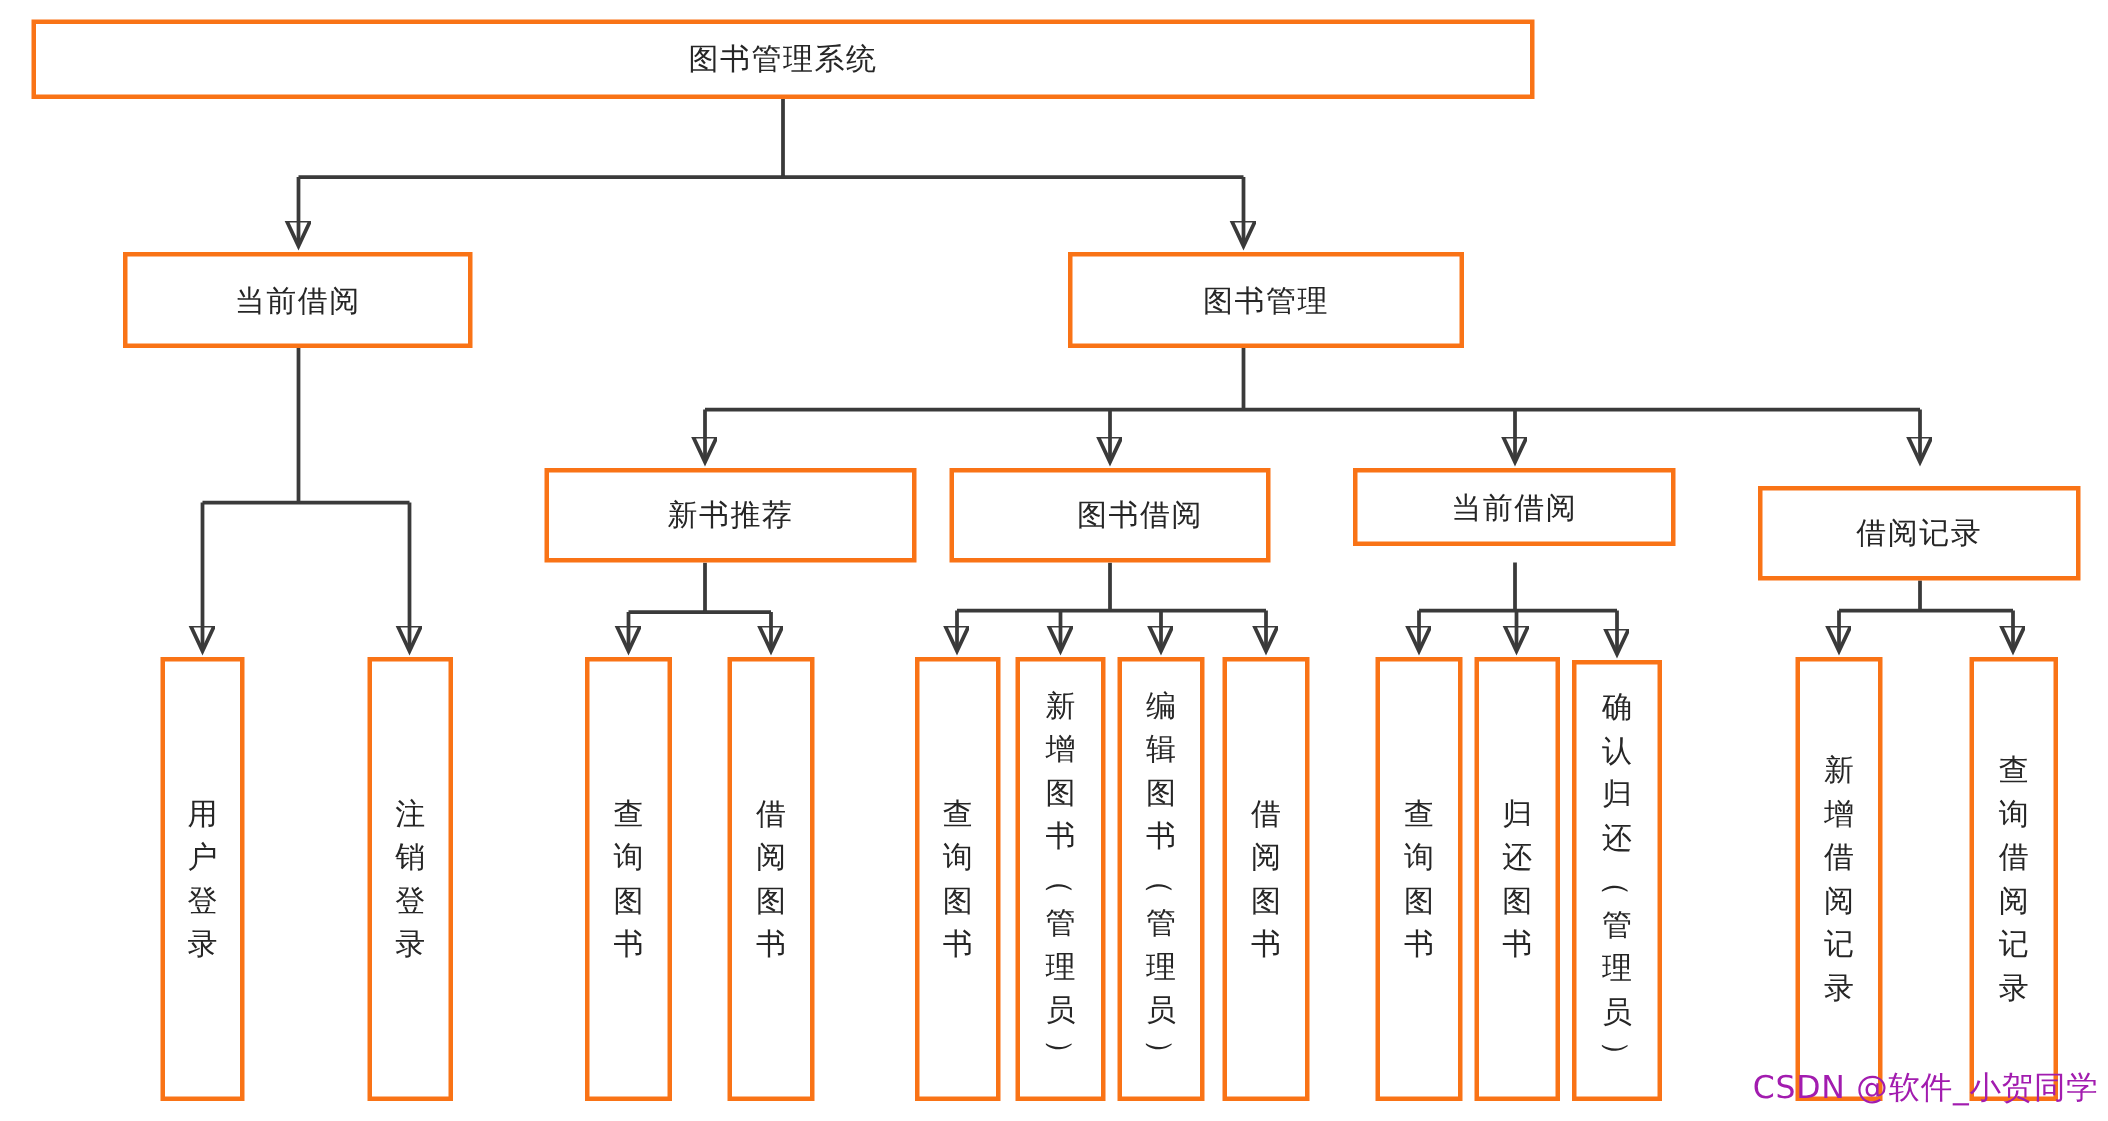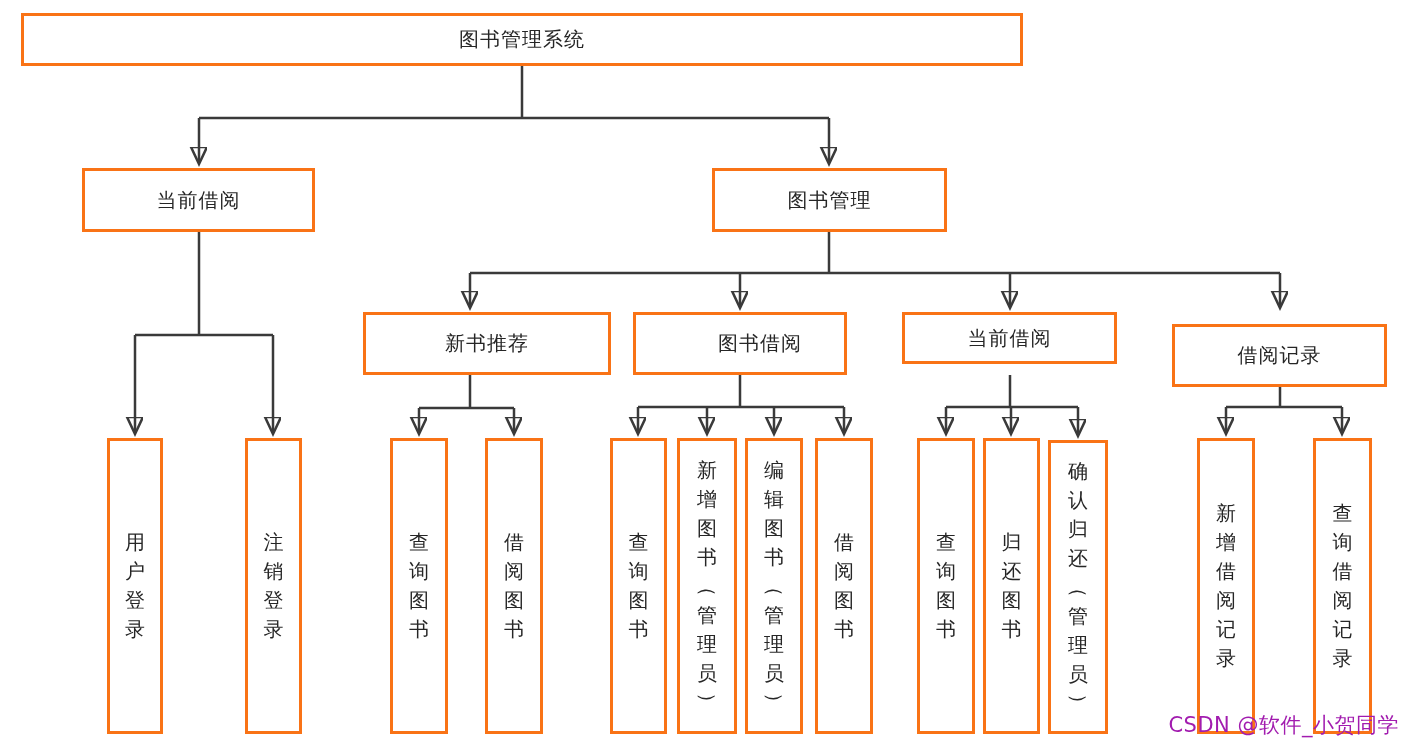--- a/index.html
+++ b/index.html
@@ -17,21 +17,21 @@
   .vnode .vrot{transform:rotate(90deg);}
   .connectors{position:absolute;left:0;top:0;width:1405px;height:747px;pointer-events:none;}
   .connectors path{stroke:#3a3a3a;stroke-width:2.5;fill:none;}
   .watermark{
     position:absolute;right:6px;bottom:8px;font-size:21px;color:#a21caf;
     letter-spacing:0.5px;z-index:5;
   }
   
   #root-box   {left:21px;top:13px;width:1002px;height:53px;}
   #l2-login   {left:82px;top:168px;width:233px;height:64px;}
-  #l2-bookmgr {left:712px;top:168px;width:235px;height:64px;}
+  #l2-bookmgr {left:712px;top:168px;width:264px;height:64px;}
   #l3-recommend{left:363px;top:312px;width:248px;height:63px;}
   #l3-borrow  {left:633px;top:312px;width:214px;height:63px;padding-left:40px;}
   #l3-current {left:902px;top:312px;width:215px;height:52px;}
   #l3-records {left:1172px;top:324px;width:215px;height:63px;}
   #leaf-a1{left:107px;top:438px;width:56px;height:296px;}
   #leaf-a2{left:245px;top:438px;width:57px;height:296px;}
   #leaf-b1{left:390px;top:438px;width:58px;height:296px;}
   #leaf-b2{left:485px;top:438px;width:58px;height:296px;}
   #leaf-c1{left:610px;top:438px;width:57px;height:296px;}
   #leaf-c2{left:677px;top:438px;width:60px;height:296px;}

